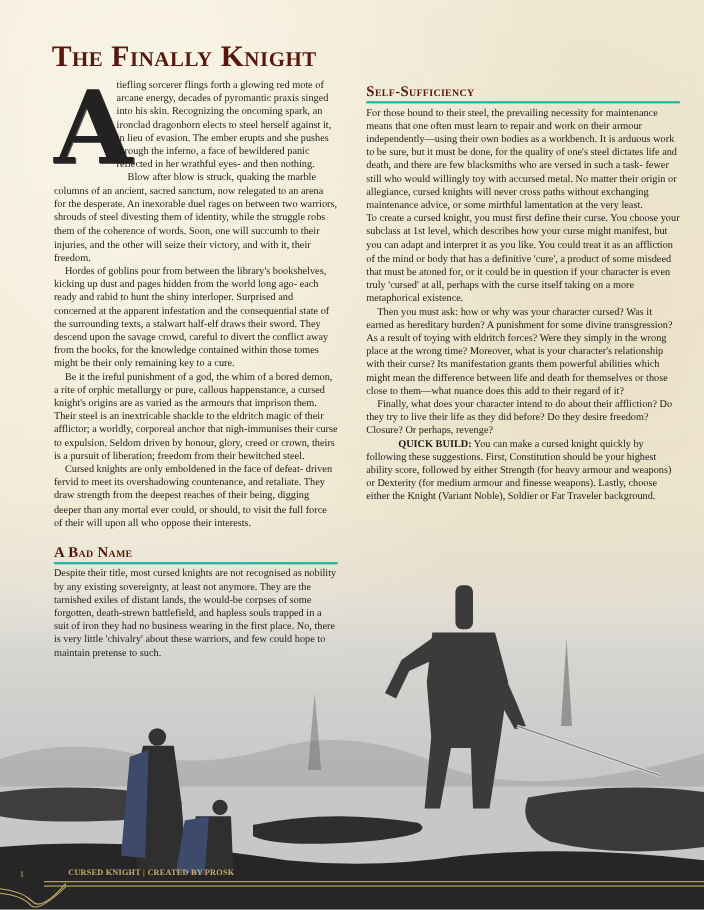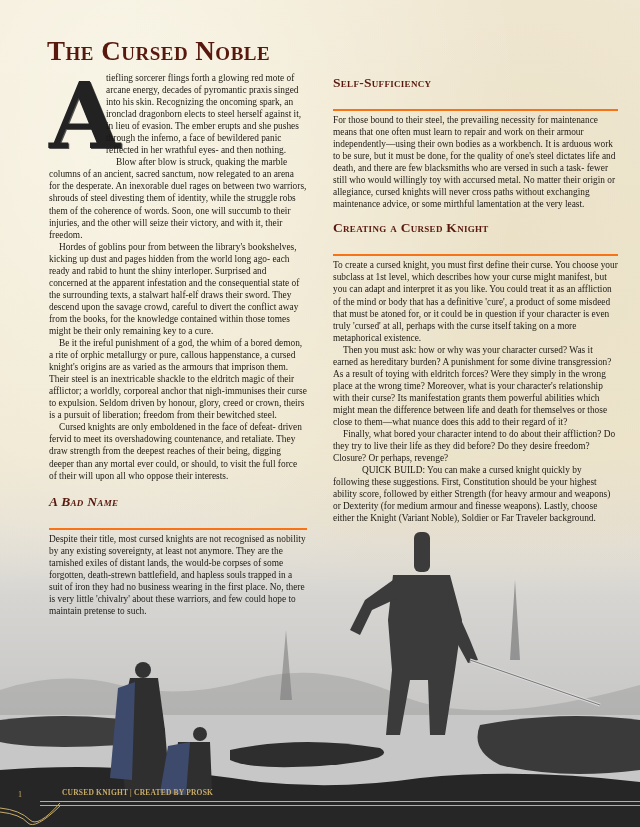--- a/index.html
+++ b/index.html
@@ -37,25 +37,25 @@
       float: left; width: 52px; height: 90px; margin: 0 5px 0 0;
       font-family: "DejaVu Serif", serif; font-size: 92px; line-height: 88px;
       color: #222; font-weight: bold; text-align: center;
       text-shadow: 1px 1px 0 #555;
     }
     .intro p { text-indent: 0; }
 
     .h2 {
       font-variant: small-caps; font-weight: bold; color: #58180d;
       font-size: 13.5px; line-height: 16px; letter-spacing: 0.3px;
-      border-bottom: 2px solid #f97316; padding-bottom: 18px; margin: 0 0 3px 0;
+      border-bottom: 2px solid #14b8a6; padding-bottom: 1px; margin: 0 0 3px 0;
     }
     .h2.spaced { margin-top: 10px; }
-    .h2.bad-name { margin-top: 12px; font-style: italic; }
-    .qb-label { font-weight: normal; padding-left: 19px; }
+    .h2.bad-name { margin-top: 12px; }
+    .qb-label { font-weight: bold; padding-left: 19px; }
 
     .footer-line {
       position: absolute; left: 40px; top: 801px; width: 600px; height: 3px;
       border-top: 1px solid #c9ad6a; border-bottom: 1px solid #c9ad6a;
     }
     .footer-curve { position: absolute; left: 0; top: 790px; width: 60px; height: 37px; }
     .footer-text {
       position: absolute; left: 62px; top: 788px; font-size: 7.5px; color: #c9ad6a;
       letter-spacing: 0.2px;
       font-weight: bold;
@@ -105,44 +105,43 @@
       <circle cx="143" cy="150" r="8" fill="#333"></circle>
       <path d="M130 158 L158 158 L165 210 L170 270 L125 270 L118 210 Z" fill="#2f2f2f"></path>
       <path d="M118 168 L135 162 L132 260 L110 258 Z" fill="#3d4a6b"></path>
       <circle cx="200" cy="214" r="7" fill="#333"></circle>
       <path d="M178 222 L210 222 L212 270 L172 272 Z" fill="#2f2f2f"></path>
       <path d="M168 226 L190 222 L186 275 L160 273 Z" fill="#3d4a6b"></path>
     </g>
   </svg>
 </div>
 
-<h1 class="title">The Cursed Noble</h1>
+<h1 class="title">The Finally Knight</h1>
 
 <div class="col col-left">
   <div class="dropcap-wrap intro">
     <span class="dropcap">A</span>
     <p>tiefling sorcerer flings forth a glowing red mote of arcane energy, decades of pyromantic praxis singed into his skin. Recognizing the oncoming spark, an ironclad dragonborn elects to steel herself against it, in lieu of evasion. The ember erupts and she pushes through the inferno, a face of bewildered panic reflected in her wrathful eyes- and then nothing.</p>
   </div>
   <p>Blow after blow is struck, quaking the marble columns of an ancient, sacred sanctum, now relegated to an arena for the desperate. An inexorable duel rages on between two warriors, shrouds of steel divesting them of identity, while the struggle robs them of the coherence of words. Soon, one will succumb to their injuries, and the other will seize their victory, and with it, their freedom.</p>
   <p>Hordes of goblins pour from between the library's bookshelves, kicking up dust and pages hidden from the world long ago- each ready and rabid to hunt the shiny interloper. Surprised and concerned at the apparent infestation and the consequential state of the surrounding texts, a stalwart half-elf draws their sword. They descend upon the savage crowd, careful to divert the conflict away from the books, for the knowledge contained within those tomes might be their only remaining key to a cure.</p>
   <p>Be it the ireful punishment of a god, the whim of a bored demon, a rite of orphic metallurgy or pure, callous happenstance, a cursed knight's origins are as varied as the armours that imprison them. Their steel is an inextricable shackle to the eldritch magic of their afflictor; a worldly, corporeal anchor that nigh-immunises their curse to expulsion. Seldom driven by honour, glory, creed or crown, theirs is a pursuit of liberation; freedom from their bewitched steel.</p>
   <p>Cursed knights are only emboldened in the face of defeat- driven fervid to meet its overshadowing countenance, and retaliate. They draw strength from the deepest reaches of their being, digging deeper than any mortal ever could, or should, to visit the full force of their will upon all who oppose their interests.</p>
 
   <div class="h2 bad-name">A Bad Name</div>
   <p class="noindent">Despite their title, most cursed knights are not recognised as nobility by any existing sovereignty, at least not anymore. They are the tarnished exiles of distant lands, the would-be corpses of some forgotten, death-strewn battlefield, and hapless souls trapped in a suit of iron they had no business wearing in the first place. No, there is very little 'chivalry' about these warriors, and few could hope to maintain pretense to such.</p>
 </div>
 
 <div class="col col-right">
   <div class="h2">Self-Sufficiency</div>
   <p class="noindent">For those bound to their steel, the prevailing necessity for maintenance means that one often must learn to repair and work on their armour independently—using their own bodies as a workbench. It is arduous work to be sure, but it must be done, for the quality of one's steel dictates life and death, and there are few blacksmiths who are versed in such a task- fewer still who would willingly toy with accursed metal. No matter their origin or allegiance, cursed knights will never cross paths without exchanging maintenance advice, or some mirthful lamentation at the very least.</p>
 
-  <div class="h2 spaced">Creating a Cursed Knight</div>
   <p class="noindent">To create a cursed knight, you must first define their curse. You choose your subclass at 1st level, which describes how your curse might manifest, but you can adapt and interpret it as you like. You could treat it as an affliction of the mind or body that has a definitive 'cure', a product of some misdeed that must be atoned for, or it could be in question if your character is even truly 'cursed' at all, perhaps with the curse itself taking on a more metaphorical existence.</p>
   <p>Then you must ask: how or why was your character cursed? Was it earned as hereditary burden? A punishment for some divine transgression? As a result of toying with eldritch forces? Were they simply in the wrong place at the wrong time? Moreover, what is your character's relationship with their curse? Its manifestation grants them powerful abilities which might mean the difference between life and death for themselves or those close to them—what nuance does this add to their regard of it?</p>
-  <p>Finally, what bored your character intend to do about their affliction? Do they try to live their life as they did before? Do they desire freedom? Closure? Or perhaps, revenge?</p>
+  <p>Finally, what does your character intend to do about their affliction? Do they try to live their life as they did before? Do they desire freedom? Closure? Or perhaps, revenge?</p>
   <p><span class="qb-label">QUICK BUILD:</span><span> You can make a cursed knight quickly by following these suggestions. First, Constitution should be your highest ability score, followed by either Strength (for heavy armour and weapons) or Dexterity (for medium armour and finesse weapons). Lastly, choose either the Knight (Variant Noble), Soldier or Far Traveler background.</span></p>
 </div>
 
 <svg class="footer-curve" viewBox="0 0 60 37">
   <path d="M0 18 Q20 20 30 30 Q38 38 60 13" fill="none" stroke="#c9ad6a" stroke-width="1"></path>
   <path d="M0 22 Q20 24 28 33 Q35 40 60 16" fill="none" stroke="#c9ad6a" stroke-width="1"></path>
 </svg>
 <div class="footer-line"></div>
 <div class="page-num">1</div>
 <div class="footer-text">CURSED KNIGHT | CREATED BY PROSK</div>

